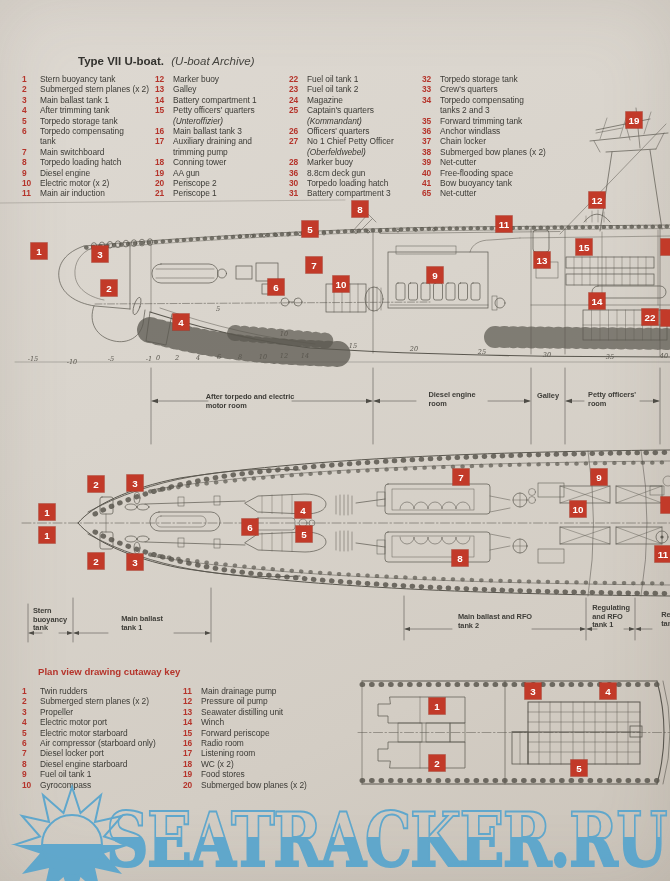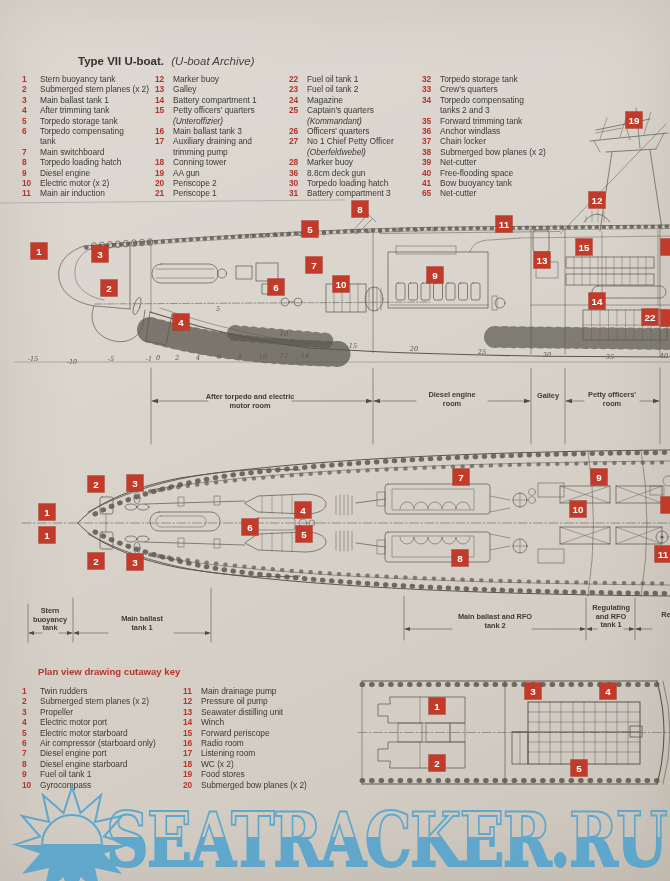--- a/index.html
+++ b/index.html
@@ -14,21 +14,21 @@
   .key-col{position:absolute;font-size:8.4px;line-height:10.4px;color:#3c3b36;letter-spacing:-.05px;}
   .key-item{display:flex;}
   .kn{width:18px;flex:none;font-weight:bold;color:#b5342b;}
   .kt{white-space:pre-line;}
   .kt .sub{display:block;font-style:italic;}
   .plan-key-heading{position:absolute;left:38px;top:666px;font-size:9.6px;font-weight:bold;color:#b5342b;}
   .pin-marker{position:absolute;width:17px;height:17px;background:#c23a29;color:#fff;
     font-weight:bold;font-size:9.8px;display:flex;align-items:center;justify-content:center;
     transform:translate(-50%,-50%);box-shadow:0 0 0 .5px rgba(110,30,20,.3);}
   .pin-label{position:absolute;transform:translate(-50%,-50%);font-size:7.4px;line-height:8.7px;
-    color:#3e3d38;text-align:center;white-space:pre-line;font-weight:bold;letter-spacing:-.05px;}
+    color:#3e3d38;white-space:pre-line;font-weight:bold;letter-spacing:-.05px;}
   .pin-scale{position:absolute;transform:translate(-50%,-50%);font-size:6.6px;font-style:italic;
     color:#59564e;font-family:"DejaVu Serif",serif;}
 </style>
 </head>
 <body>
 
 <div class="page">
 
   <svg class="art" viewBox="0 0 670 881">
     <g stroke="#5a574f" fill="none" stroke-width="0.7" stroke-linecap="round">
@@ -461,21 +461,21 @@
       <div class="key-item">
         <span class="kn">5</span>
         <span class="kt">Electric motor starboard</span>
       </div>
       <div class="key-item">
         <span class="kn">6</span>
         <span class="kt">Air compressor (starboard only)</span>
       </div>
       <div class="key-item">
         <span class="kn">7</span>
-        <span class="kt">Diesel engine port</span>
+        <span class="kt">Diesel locker port</span>
       </div>
       <div class="key-item">
         <span class="kn">8</span>
         <span class="kt">Diesel engine starboard</span>
       </div>
       <div class="key-item">
         <span class="kn">9</span>
         <span class="kt">Fuel oil tank 1</span>
       </div>
       <div class="key-item">

